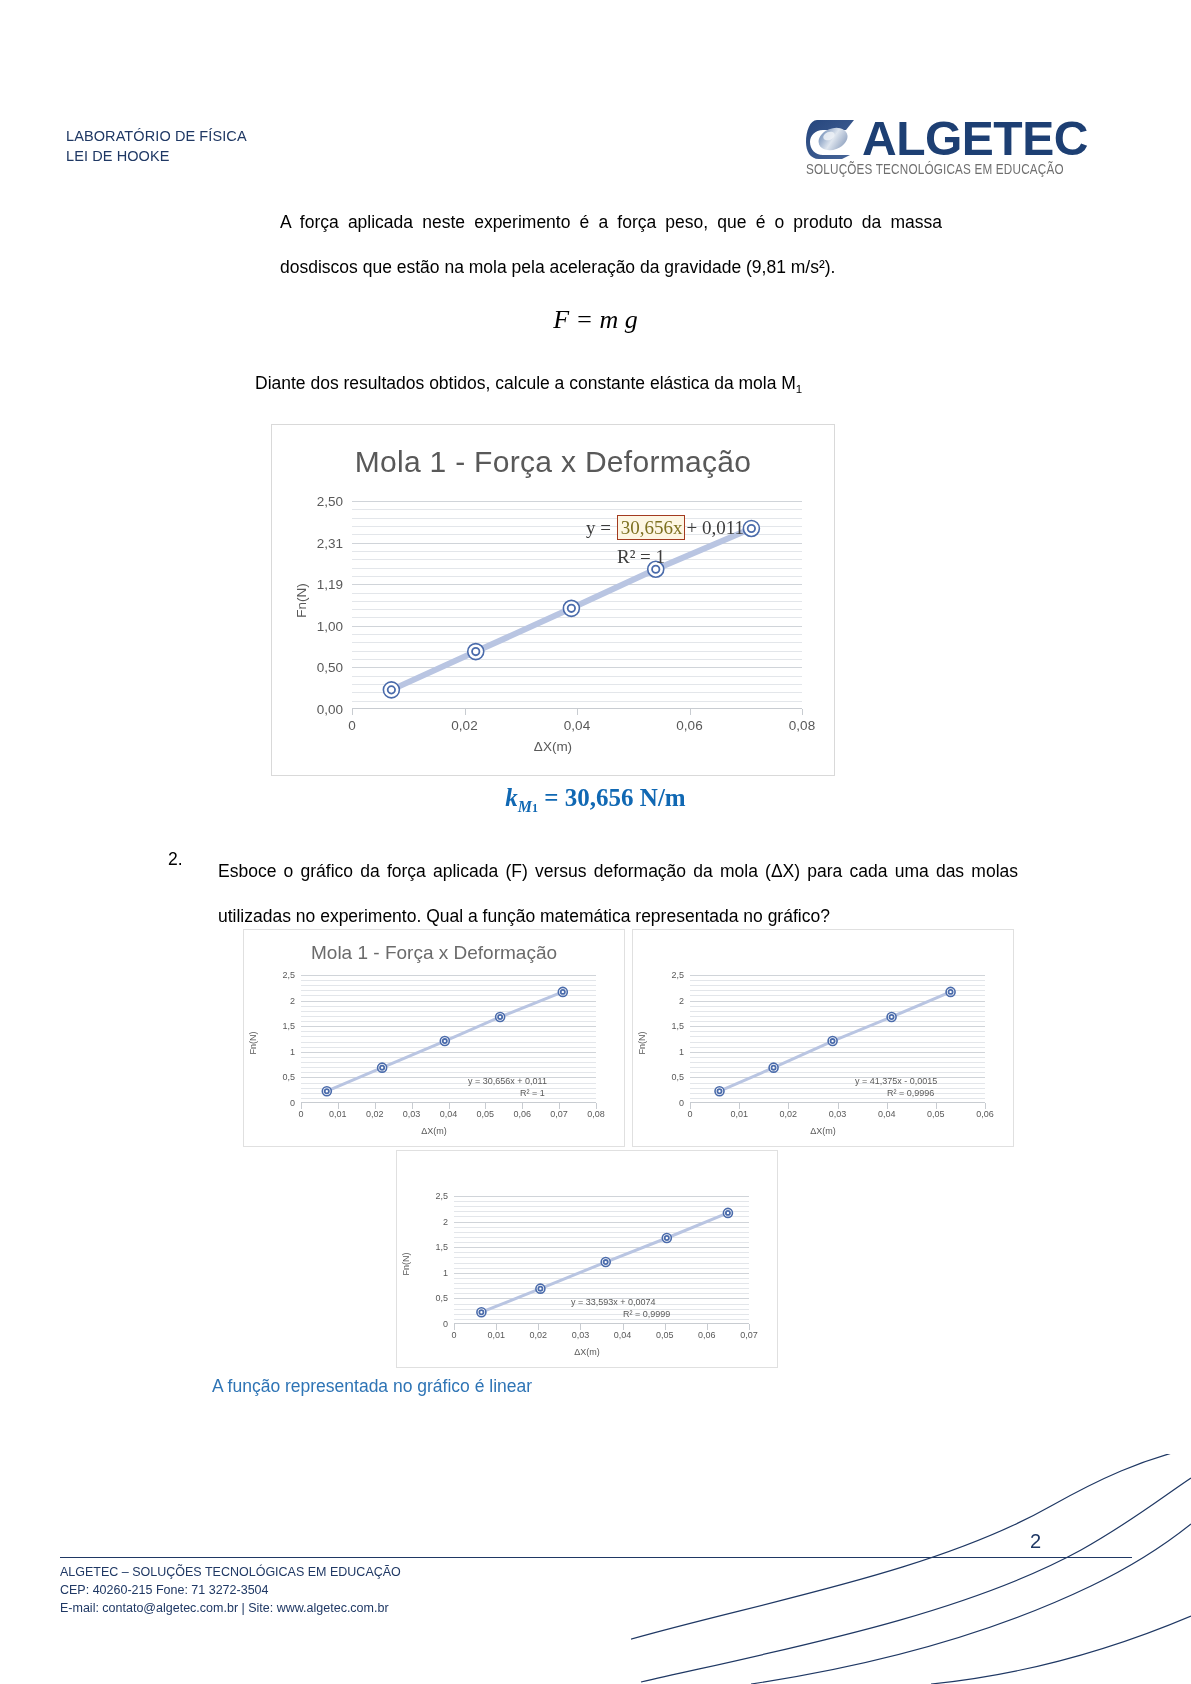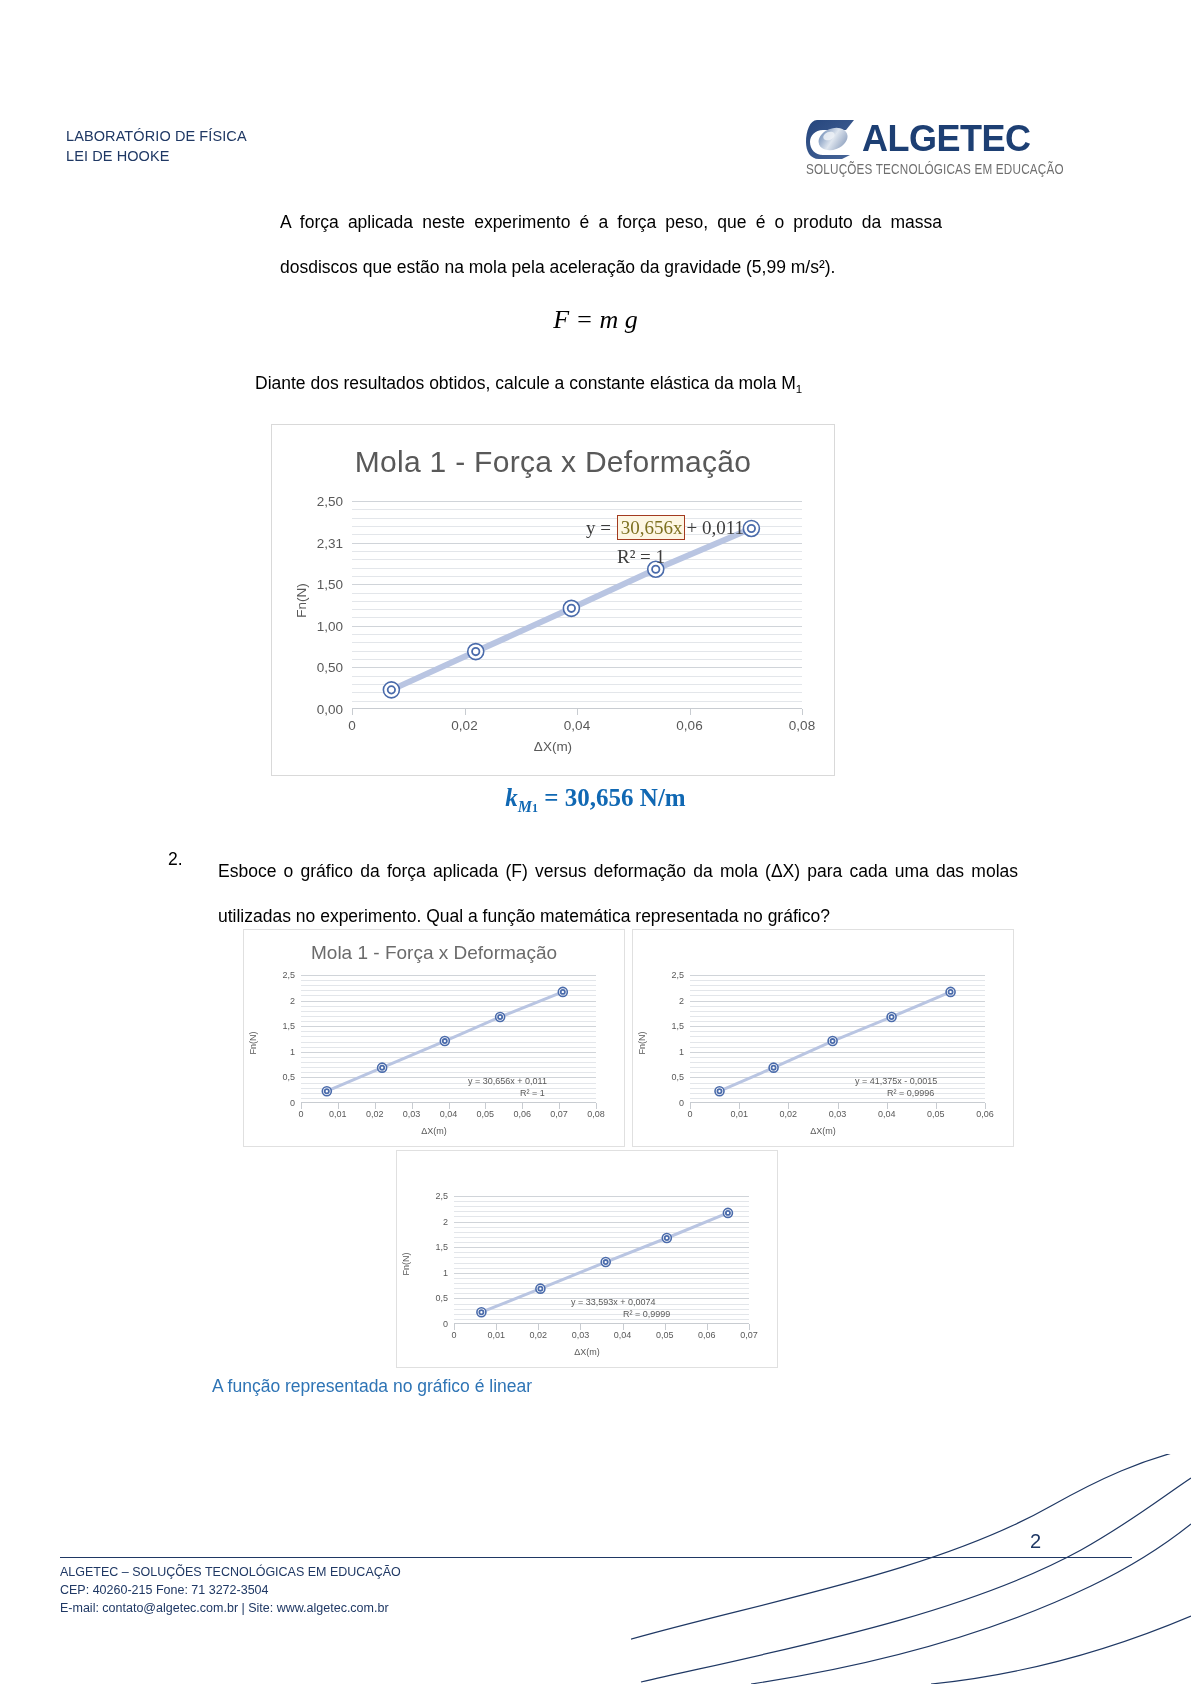--- a/index.html
+++ b/index.html
@@ -35,21 +35,21 @@
     right: 145px; top: -2px;
     width: 240px; height: 62px;
   }
   .logo-mark {
     position: absolute; left: 0; top: 0;
     width: 52px; height: 42px;
   }
   .logo-word {
     position: absolute; left: 56px; top: 0px;
     font-family: "Liberation Sans", sans-serif;
-    font-size: 36px; font-weight: bold;
+    font-size: 48px; font-weight: bold;
     letter-spacing: -0.5px;
     color: #1d3f73;
     line-height: 42px;
   }
   .logo-sub {
     position: absolute; left: 0px; top: 42px;
     width: 240px;
     font-family: "Liberation Sans", sans-serif;
     font-size: 12.2px;
     letter-spacing: 0.2px;
@@ -262,21 +262,21 @@
       </defs>
       <path d="M11 2 H48 L40 12 H17 C9 12 4 18 4 24 C4 31 9 37 17 37 H44 L36 41 H13 C4 41 0 33 0 24 C0 13 4 2 11 2 Z" fill="url(#gq2)"></path>
       <ellipse cx="27" cy="21" rx="15" ry="10.5" fill="url(#gq)" transform="rotate(-22 27 21)"></ellipse>
       <ellipse cx="23" cy="18" rx="6" ry="4" fill="#eef2f7" transform="rotate(-22 23 18)" opacity="0.85"></ellipse>
     </svg>
     <div class="logo-word">ALGETEC</div>
     <div class="logo-sub">SOLUÇÕES TECNOLÓGICAS EM EDUCAÇÃO</div>
   </div>
 </div>
 
-<div class="para" id="intro-para">A força aplicada neste experimento é a força peso, que é o produto da massa dosdiscos que estão na mola pela aceleração da gravidade (5,99 m/s²).</div>
+<div class="para" id="intro-para">A força aplicada neste experimento é a força peso, que é o produto da massa dosdiscos que estão na mola pela aceleração da gravidade (9,81 m/s²).</div>
 
 <div class="formula">F = m g</div>
 
 <div id="calc-line"><span>Diante dos resultados obtidos, calcule a constante elástica da mola M</span><sub class="small">1</sub></div>
 
 <div class="chart-box" id="chart-main">
   <div class="chart-title">Mola 1 - Força x Deformação</div>
   <div class="plot" id="plot-main">
       <div class="gridline" style="top: 199.68px;"></div>
       <div class="gridline" style="top: 191.36px;"></div>
@@ -297,21 +297,21 @@
       <div class="gridline" style="top: 33.28px;"></div>
       <div class="gridline" style="top: 24.96px;"></div>
       <div class="gridline" style="top: 16.64px;"></div>
       <div class="gridline" style="top: 8.32px;"></div>
       <div class="ylab" style="top: 208px;">0,00</div>
       <div class="gridline major" style="top: 166.4px;"></div>
       <div class="ylab" style="top: 166.4px;">0,50</div>
       <div class="gridline major" style="top: 124.8px;"></div>
       <div class="ylab" style="top: 124.8px;">1,00</div>
       <div class="gridline major" style="top: 83.2px;"></div>
-      <div class="ylab" style="top: 83.2px;">1,50</div>
+      <div class="ylab" style="top: 83.2px;">1,19</div>
       <div class="gridline major" style="top: 41.6px;"></div>
       <div class="ylab" style="top: 41.6px;">2,31</div>
       <div class="gridline major" style="top: 0px;"></div>
       <div class="ylab" style="top: 0px;">2,50</div>
       <div class="axis-bottom"></div>
       <div class="tick-v" style="left: 0px;"></div>
       <div class="xlab" style="left: 0px;">0</div>
       <div class="tick-v" style="left: 112.5px;"></div>
       <div class="xlab" style="left: 112.5px;">0,02</div>
       <div class="tick-v" style="left: 225px;"></div>

